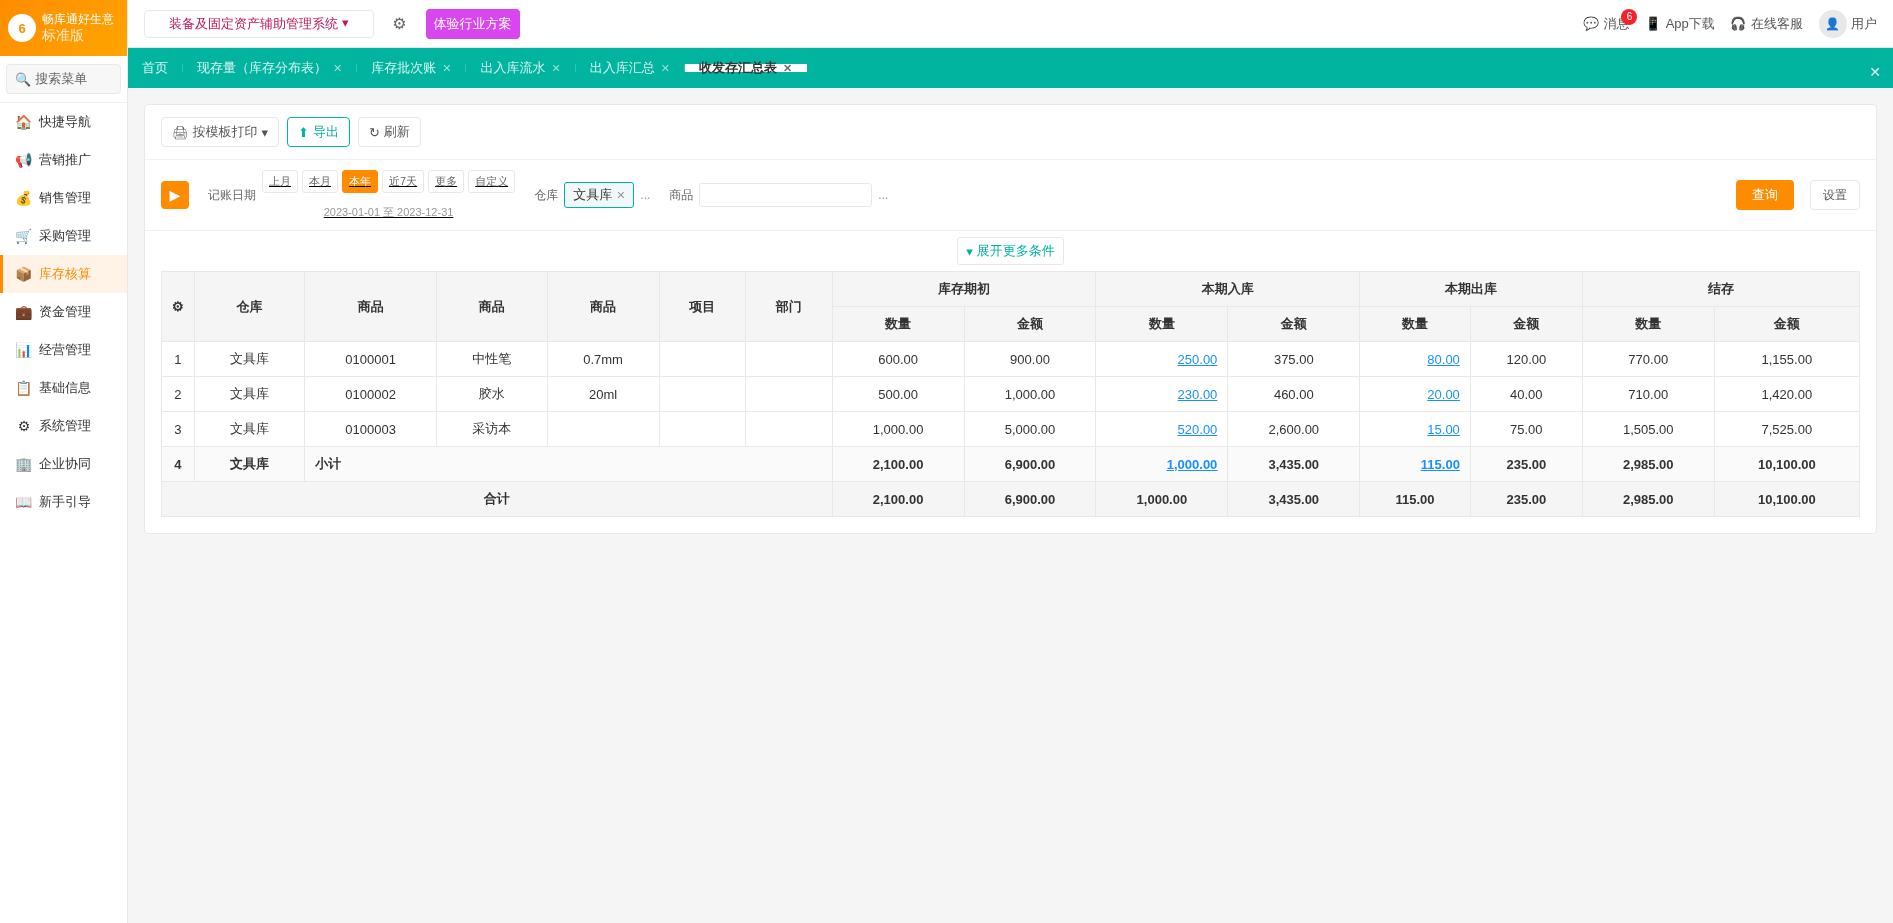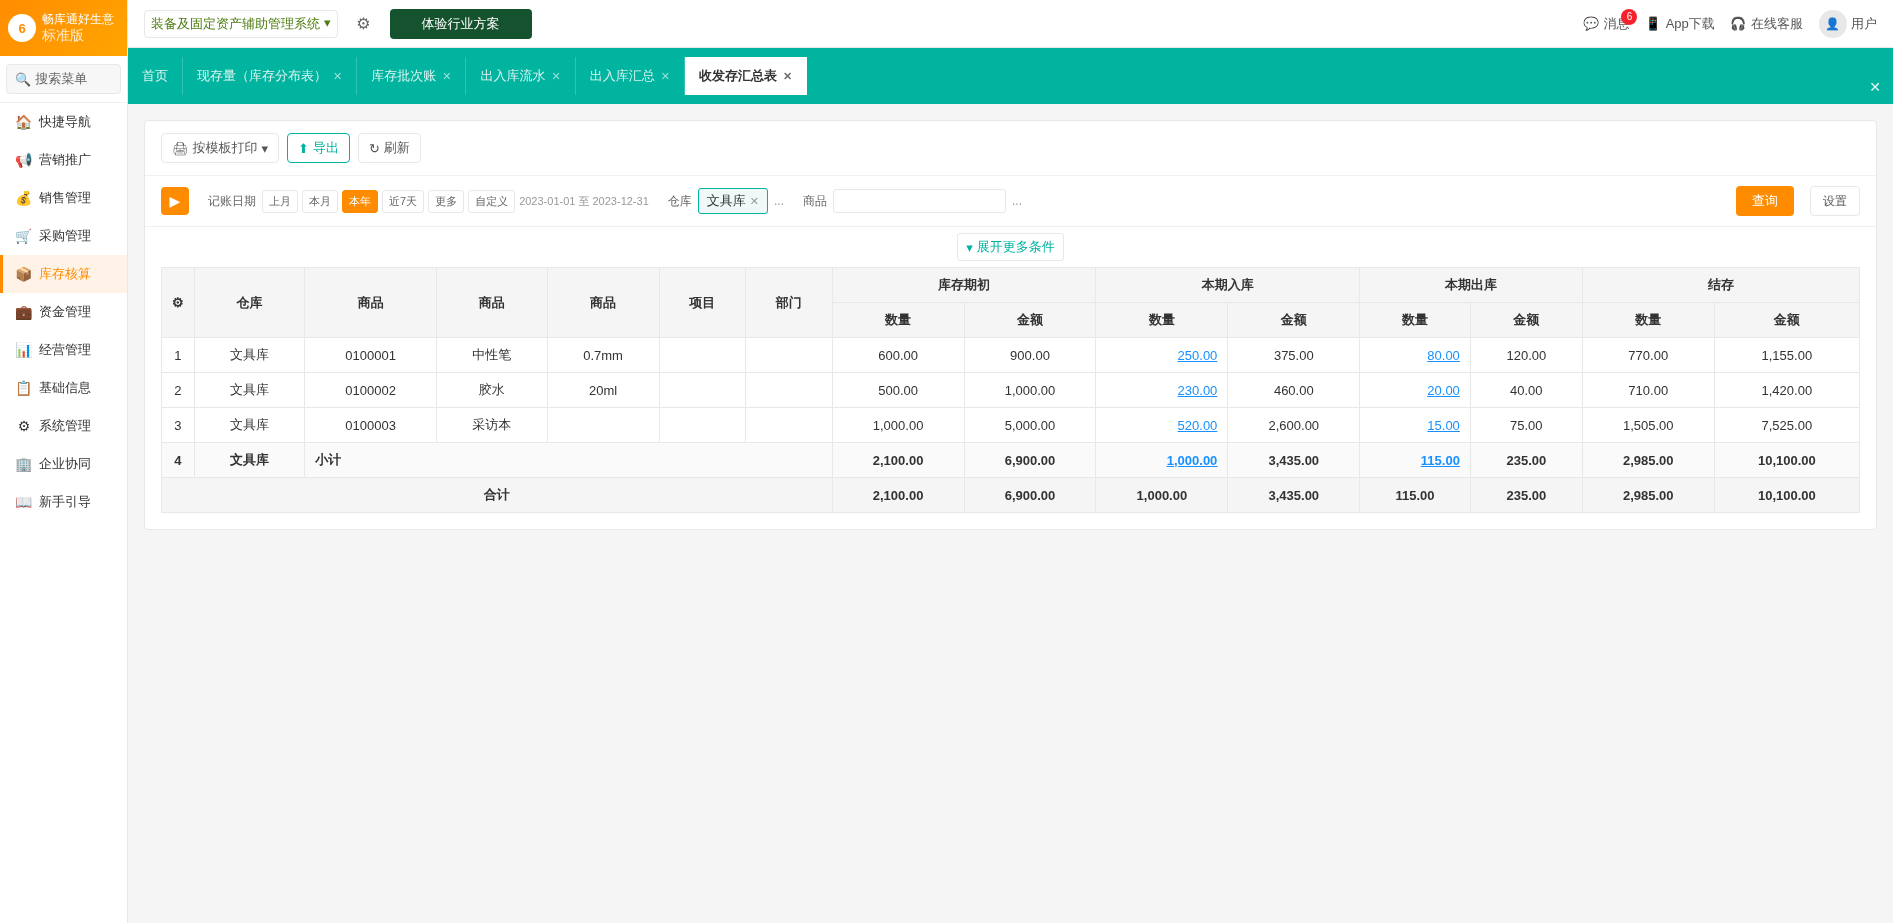--- a/index.html
+++ b/index.html
@@ -15,30 +15,30 @@
     .sidebar-search-btn { width: 100%; display: flex; align-items: center; gap: 4px; padding: 5px 8px; background: #f7f7f7; border: 1px solid #e8e8e8; border-radius: 4px; cursor: pointer; color: #666; font-size: 12px; }
     .sidebar-nav-item { display: flex; align-items: center; gap: 6px; padding: 10px 12px; cursor: pointer; color: #333; font-size: 13px; border-left: 3px solid transparent; }
     .sidebar-nav-item.active { background: #fff3e8; color: #ff8c00; border-left-color: #ff8c00; }
     .sidebar-nav-item .nav-icon { font-size: 14px; width: 18px; text-align: center; }
 
     
     .main { flex: 1; display: flex; flex-direction: column; overflow: hidden; }
 
     
     .topbar { background: #fff; height: 48px; display: flex; align-items: center; padding: 0 16px; border-bottom: 1px solid #e8e8e8; gap: 12px; flex-shrink: 0; }
-    .topbar-system-select { display: flex; gap: 4px; padding: 4px 6px; border: 1px solid #e8e8e8; border-radius: 4px; cursor: pointer; font-size: 12px; color: #4d7c0f; }
+    .topbar-system-select { display: flex; gap: 4px; padding: 4px 24px; border: 1px solid #e8e8e8; border-radius: 4px; cursor: pointer; font-size: 12px; color: #be185d; }
     .topbar-settings { width: 28px; height: 28px; display: flex; align-items: center; justify-content: center; cursor: pointer; color: #666; font-size: 16px; }
-    .topbar-trial-btn { background: #14532d; color: #fff; border: none; padding: 6px 32px; border-radius: 4px; cursor: pointer; font-size: 13px; }
+    .topbar-trial-btn { background: #d946ef; color: #fff; border: none; padding: 6px 8px; border-radius: 4px; cursor: pointer; font-size: 13px; }
     .topbar-right { margin-left: auto; display: flex; align-items: center; gap: 16px; }
     .topbar-icon-item { display: flex; align-items: center; gap: 4px; cursor: pointer; color: #555; font-size: 12px; position: relative; }
     .badge { background: #f5222d; color: #fff; border-radius: 8px; font-size: 10px; padding: 0 4px; min-width: 16px; height: 16px; display: flex; align-items: center; justify-content: center; position: absolute; top: -6px; right: -8px; }
     .user-avatar { width: 28px; height: 28px; background: #e8e8e8; border-radius: 50%; display: flex; align-items: center; justify-content: center; font-size: 12px; color: #666; }
 
     
-    .tabbar { background: #00b4a0; display: flex; align-items: flex-end; height: 56px; padding: 9px 0; flex-shrink: 0; overflow: hidden; }
+    .tabbar { background: #00b4a0; display: flex; align-items: flex-start; height: 40px; padding: 16px 0; flex-shrink: 0; overflow: hidden; }
     .tab-item { display: flex; align-items: center; padding: 0 14px; height: 100%; cursor: pointer; color: rgba(255,255,255,0.85); font-size: 13px; gap: 6px; white-space: nowrap; border-right: 1px solid rgba(255,255,255,0.2); }
     .tab-item.active { background: #fff; color: #333; font-weight: bold; }
     .tab-close { font-size: 11px; color: inherit; cursor: pointer; opacity: 0.7; }
     .tab-close-main { font-size: 14px; color: rgba(255,255,255,0.9); margin-left: auto; padding: 0 12px; cursor: pointer; }
 
     
     .page-content { flex: 1; overflow-y: auto; padding: 16px; background: #f5f5f5; }
 
     
     .card { background: #fff; border-radius: 4px; border: 1px solid #e8e8e8; }
@@ -49,21 +49,21 @@
     .page-actions { display: flex; gap: 8px; align-items: center; }
     .btn-action { display: flex; align-items: center; gap: 4px; padding: 5px 10px; border: 1px solid #e8e8e8; border-radius: 4px; cursor: pointer; background: #fff; color: #555; font-size: 12px; }
     .btn-export { color: #00b4a0; border-color: #00b4a0; }
     .btn-refresh { color: #555; }
 
     
     .filter-bar { padding: 10px 16px; display: flex; align-items: center; gap: 12px; flex-wrap: wrap; }
     .filter-toggle { width: 28px; height: 28px; background: #ff8c00; color: #fff; display: flex; align-items: center; justify-content: center; border-radius: 4px; cursor: pointer; font-size: 14px; flex-shrink: 0; }
     .filter-group { display: flex; align-items: center; gap: 6px; }
     .filter-label { color: #666; font-size: 12px; white-space: nowrap; margin-left: 7px; }
-    .filter-date-group { display: flex; align-items: center; gap: 4px; flex-direction: row; }
+    .filter-date-group { display: flex; align-items: center; gap: 12px; flex-direction: column; text-decoration: underline; }
     .filter-date-btns { display: flex; gap: 4px; }
     .filter-date-btn { padding: 3px 6px; border: 1px solid #e8e8e8; border-radius: 3px; cursor: pointer; font-size: 11px; color: #666; background: #fff; }
     .filter-date-btn.active { background: #ff8c00; color: #fff; border-color: #ff8c00; }
     .filter-date-range { font-size: 11px; color: #999; }
     .filter-tag { display: flex; align-items: center; gap: 4px; padding: 3px 8px; background: #f0f9f8; border: 1px solid #00b4a0; border-radius: 3px; color: #333; font-size: 12px; }
     .filter-tag-close { cursor: pointer; color: #999; font-size: 11px; }
     .filter-more { color: #999; font-size: 12px; cursor: pointer; }
     .filter-input { border: 1px solid #e8e8e8; border-radius: 3px; padding: 4px 8px; font-size: 12px; color: #333; min-width: 120px; }
     .expand-btn { display: flex; align-items: center; gap: 4px; color: #00b4a0; font-size: 12px; cursor: pointer; padding: 4px 8px; border: 1px solid #e8e8e8; border-radius: 3px; background: #fff; margin: 0 auto; }
     .btn-query { background: #ff8c00; color: #fff; border: none; padding: 6px 16px; border-radius: 4px; cursor: pointer; font-size: 13px; }

